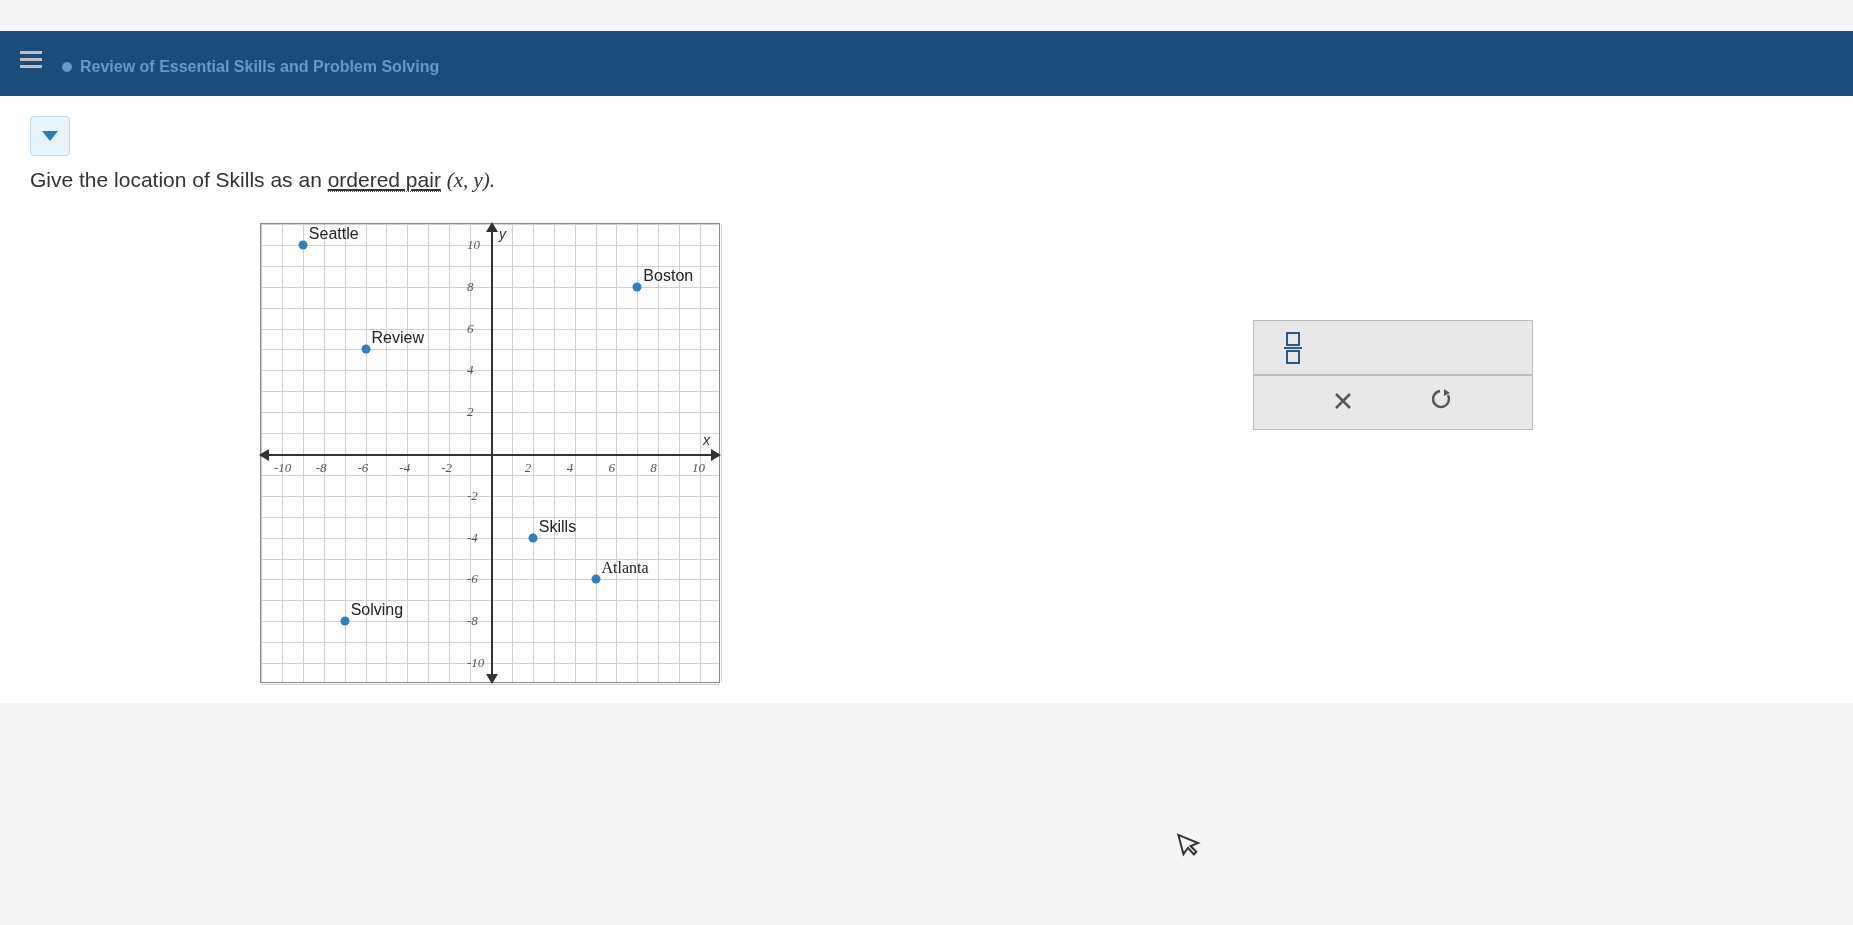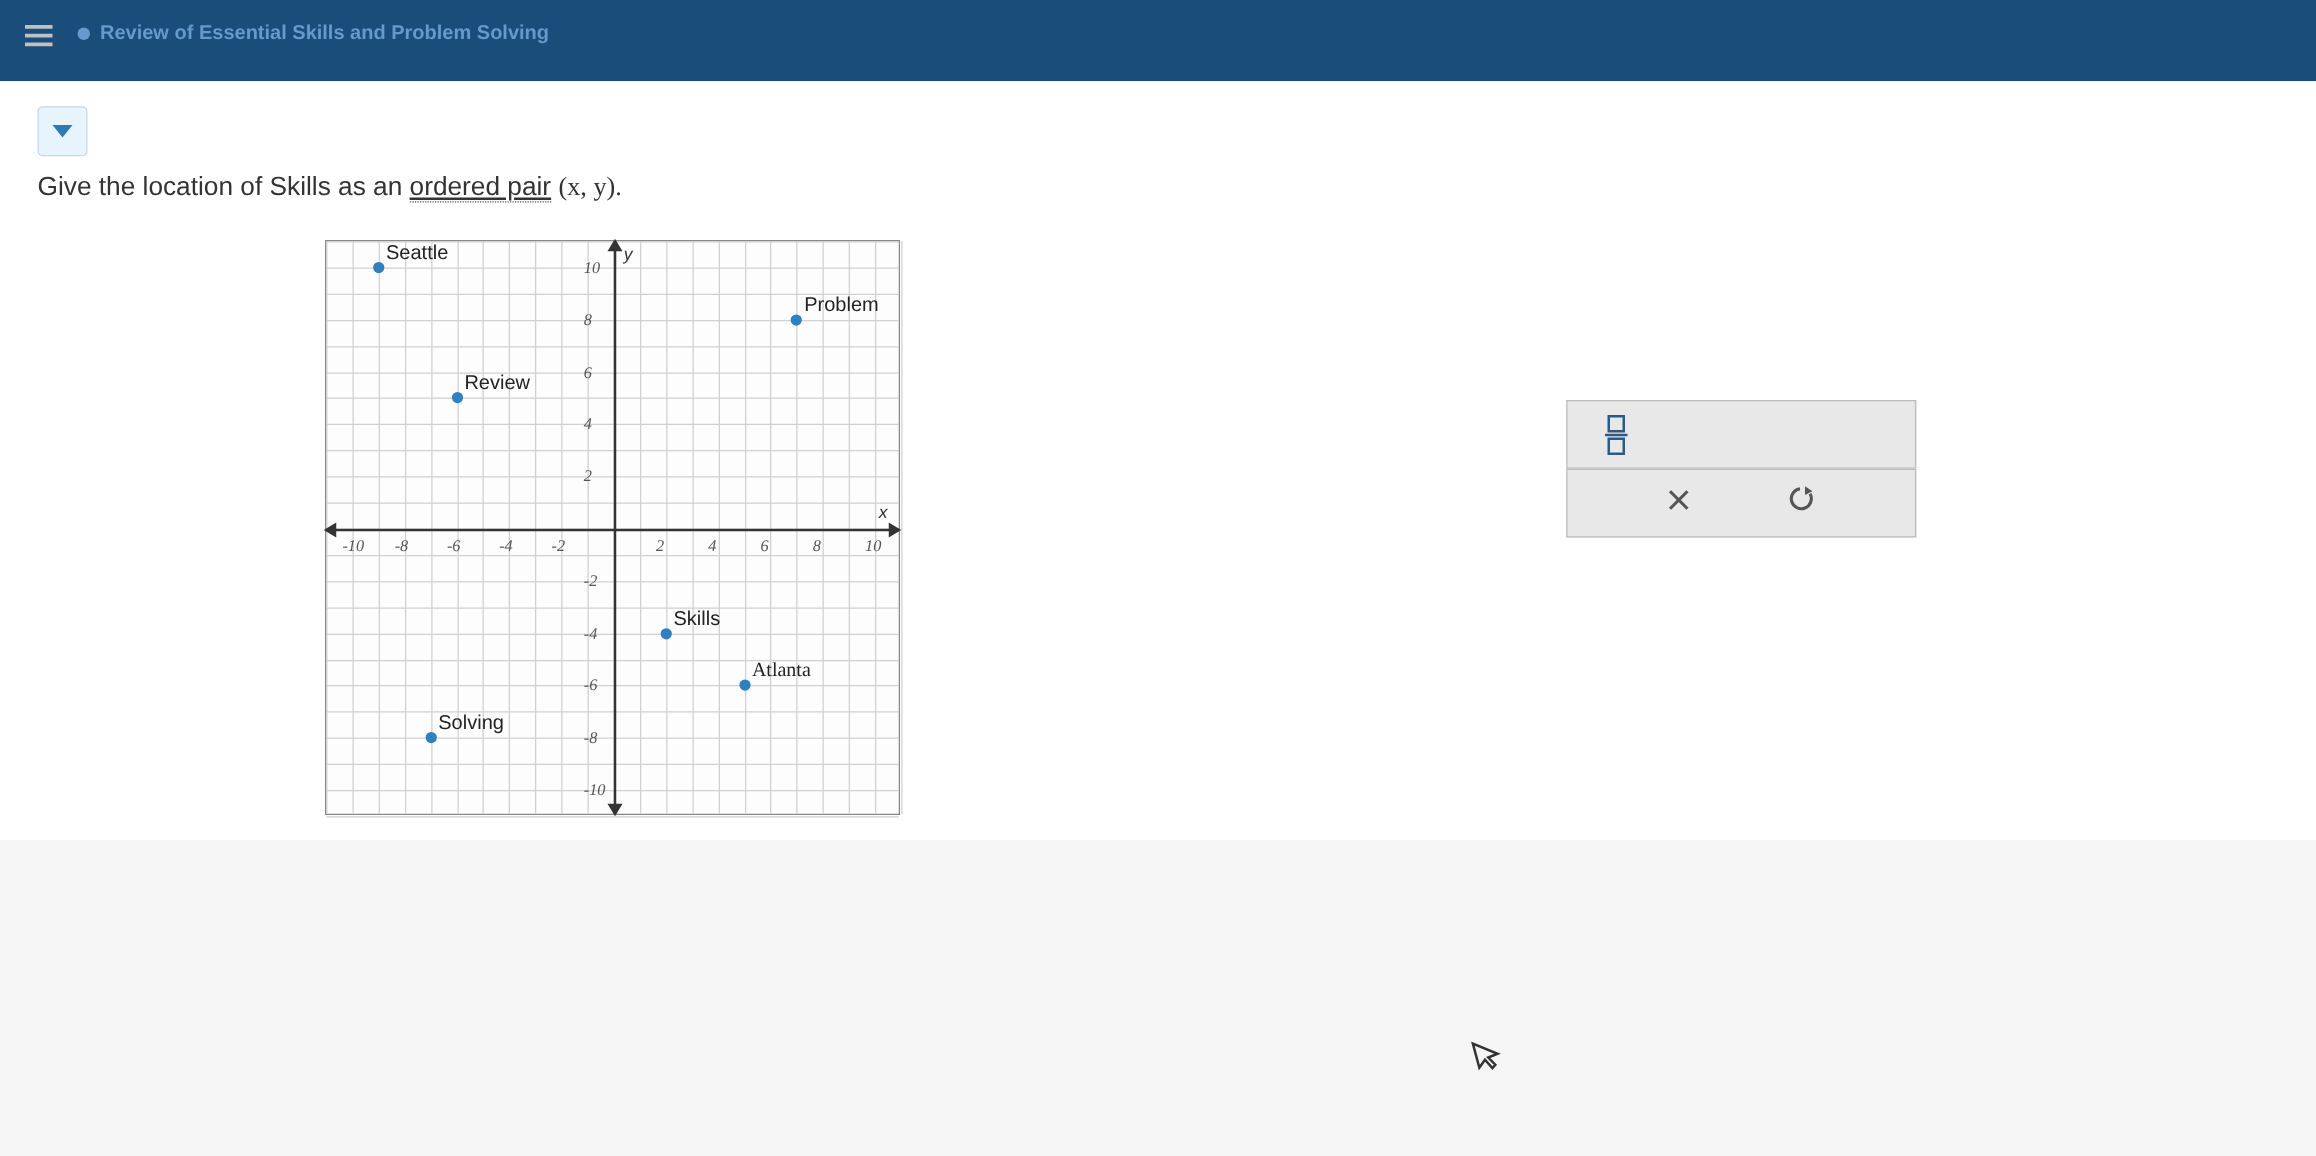--- a/index.html
+++ b/index.html
@@ -8,21 +8,22 @@
       background: #f5f5f5;
       width: 1853px;
       height: 925px;
       overflow: hidden;
     }
     .header {
       background: #1a4d7a;
       color: white;
       padding: 8px 0 16px 0;
       display: flex;
-      align-items: center;
+      align-items: flex-end;
+      margin-top: 31px;
     }
     .menu-icon {
       padding: 12px 20px;
       cursor: pointer;
       display: flex;
       flex-direction: column;
       gap: 4px;
     }
     .menu-icon span {
       width: 22px;
@@ -241,21 +242,21 @@
   </div>
 </div>
 
 <div class="content-area">
   <div class="collapse-btn">
     <div class="chevron-down"></div>
   </div>
 
   <div class="question-text">
     <span>Give the location of Skills as an </span><span class="underline-term">ordered pair</span>
-    <span style="font-family: Georgia, serif; ">(x, y).</span>
+    <span style="font-family: Georgia, serif; font-style: italic;">(x, y).</span>
   </div>
 
   <div class="main-row">
     <div class="graph-box" id="graph">
         <div class="grid-line v" style="left: 0px;"></div>
         <div class="grid-line v" style="left: 20.9091px;"></div>
         <div class="grid-line v" style="left: 41.8182px;"></div>
         <div class="grid-line v" style="left: 62.7273px;"></div>
         <div class="grid-line v" style="left: 83.6364px;"></div>
         <div class="grid-line v" style="left: 104.545px;"></div>
@@ -323,21 +324,21 @@
         <div class="tick-label" style="left: 206px; top: 12.9091px;">10</div>
         <div class="axis-label" style="left: 442px; top: 208px;">x</div>
         <div class="axis-label" style="left: 238px; top: 2px;">y</div>
         <div class="arrow-head" style="border-top: 6px solid transparent; border-bottom: 6px solid transparent; border-right: 10px solid rgb(51, 51, 51); left: -2px; top: 225px;"></div>
         <div class="arrow-head" style="border-top: 6px solid transparent; border-bottom: 6px solid transparent; border-left: 10px solid rgb(51, 51, 51); right: -2px; top: 225px;"></div>
         <div class="arrow-head" style="border-left: 6px solid transparent; border-right: 6px solid transparent; border-bottom: 10px solid rgb(51, 51, 51); top: -2px; left: 225px;"></div>
         <div class="arrow-head" style="border-left: 6px solid transparent; border-right: 6px solid transparent; border-top: 10px solid rgb(51, 51, 51); bottom: -2px; left: 225px;"></div>
         <div class="city-point" style="left: 41.8182px; top: 20.9091px;"></div>
         <div class="city-label" style="left: 47.8182px; top: 0.909091px;">Seattle</div>
         <div class="city-point" style="left: 376.364px; top: 62.7273px;"></div>
-        <div class="city-label" style="left: 382.364px; top: 42.7273px;">Problem</div>
+        <div class="city-label" style="left: 382.364px; top: 42.7273px;">Boston</div>
         <div class="city-point" style="left: 104.545px; top: 125.455px;"></div>
         <div class="city-label" style="left: 110.545px; top: 105.455px;">Review</div>
         <div class="city-point" style="left: 271.818px; top: 313.636px;"></div>
         <div class="city-label" style="left: 277.818px; top: 293.636px;">Skills</div>
         <div class="city-point" style="left: 334.545px; top: 355.455px;"></div>
         <div class="city-label" style="left: 340.545px; top: 335.455px; font-family: Liberation Serif, serif;">Atlanta</div>
         <div class="city-point" style="left: 83.6364px; top: 397.273px;"></div>
         <div class="city-label" style="left: 89.6364px; top: 377.273px;">Solving</div>
       </div>
 

